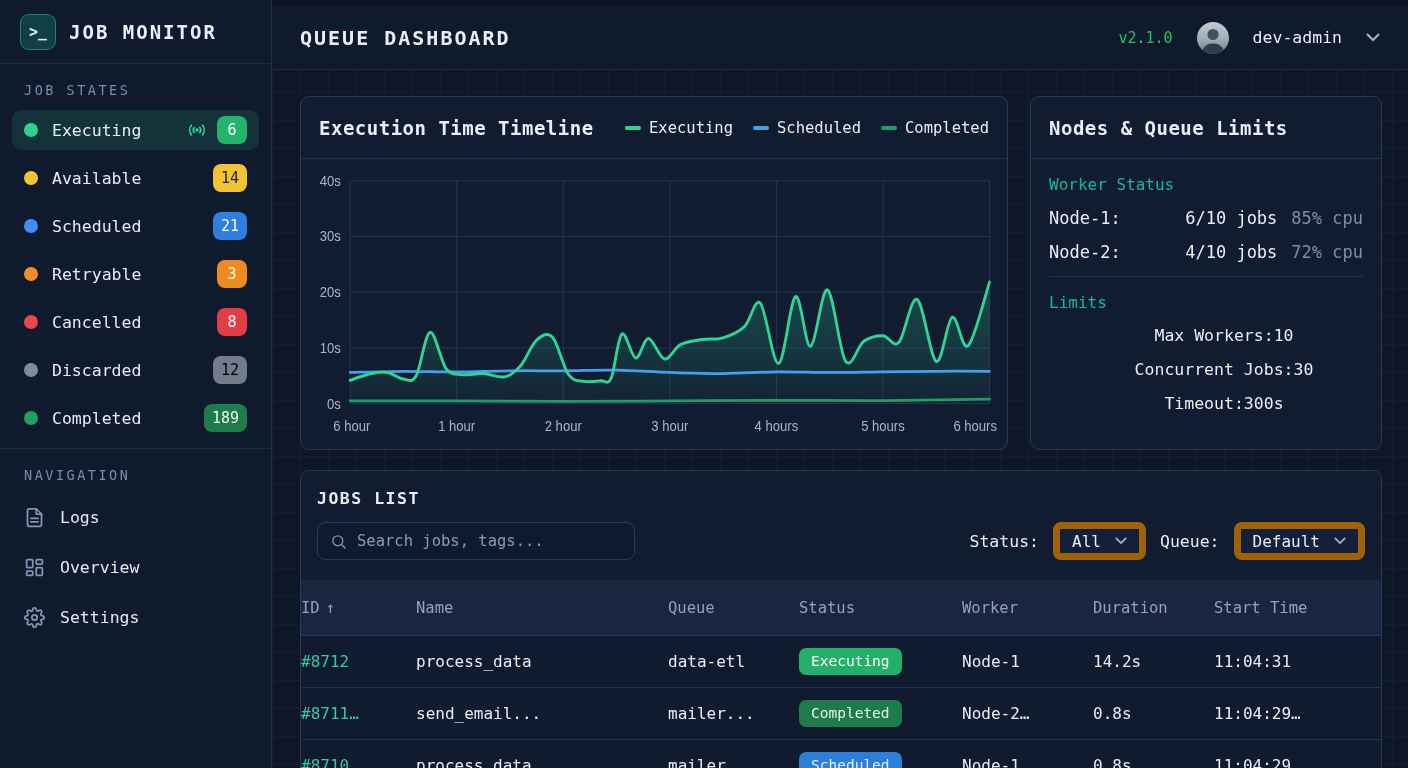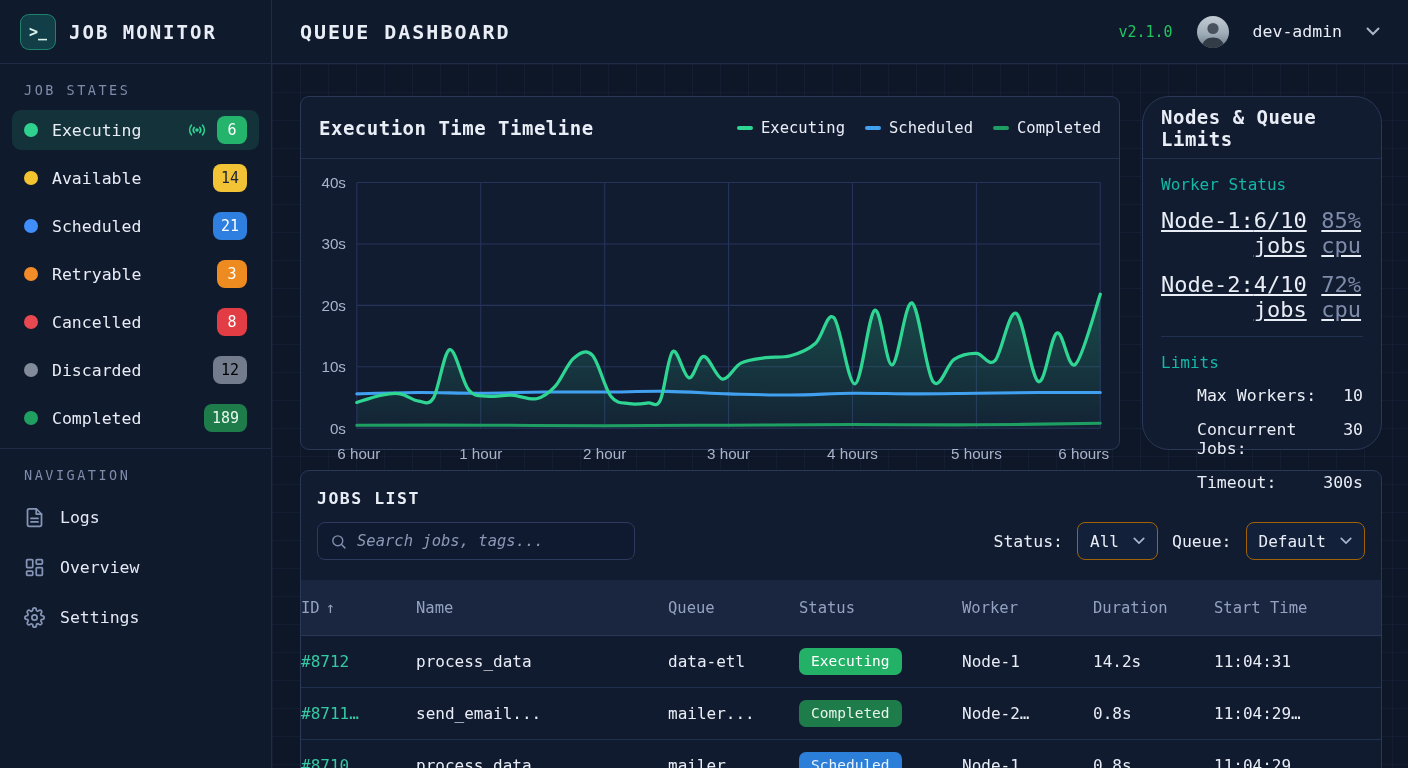--- a/index.html
+++ b/index.html
@@ -4,21 +4,21 @@
 <style>
   * { margin:0; padding:0; box-sizing:border-box; }
   html,body { width:1408px; height:768px; overflow:hidden; }
   body {
     background:#0c1422; color:#e9edf5;
     font-family:"DejaVu Sans Mono", monospace;
   }
   
   .sidebar { position:absolute; left:0; top:0; width:272px; height:768px;
     background:#101a2d; border-right:1px solid #1f2b47; z-index:2; }
-  .topbar { position:absolute; left:272px; top:0; width:1136px; height:64px;
+  .topbar { position:absolute; left:272px; top:6px; width:1136px; height:64px;
     background:#101a2d; border-bottom:1px solid #1f2b47;
     display:flex; align-items:center; padding:0 28px; z-index:2; }
   .main { position:absolute; left:272px; top:64px; width:1136px; height:704px;
     padding:32px 26px 0 28px; overflow:hidden;
     background-color:#0e1728;
     background-image:
       linear-gradient(rgba(62,88,142,0.10) 1px, transparent 1px),
       linear-gradient(90deg, rgba(62,88,142,0.10) 1px, transparent 1px);
     background-size:28px 28px; }
   
@@ -63,43 +63,43 @@
   .card-title { font-size:19px; font-weight:bold; letter-spacing:0.5px; }
   .legend { margin-left:auto; display:flex; gap:20px; align-items:center; }
   .legend-item { display:flex; align-items:center; gap:8px; cursor:pointer; }
   .legend-dash { width:16px; height:4px; border-radius:2px; }
   .legend-label { font-size:15.5px; }
   .chart-body { flex:1; padding:4px 10px 0 8px; }
   .chart-body svg { width:100%; height:100%; display:block; }
   .grid-line { stroke:#26335a; stroke-width:1; }
   .tick { fill:#a9b4cc; font-family:"Liberation Sans", sans-serif; font-size:14px; }
   
-  .nodes-card { width:240px; height:354px; flex:none;border-radius:27px; }
+  .nodes-card { width:352px; height:354px; flex:none; }
   .nodes-body { padding:16px 18px; }
   .muted-label { color:#14b8a6; font-size:16px; margin-bottom:14px; }
-  .worker-row { display:flex; align-items:flex-start; font-size:22px; margin-bottom:14px;text-decoration:underline; }
+  .worker-row { display:flex; align-items:center; font-size:17px; margin-bottom:14px; }
   .worker-name { flex:none; }
   .worker-jobs { margin-left:auto; }
   .worker-cpu { color:#7e8caa; margin-left:14px; }
   .nodes-divider { border-top:1px solid #223050; margin:6px 0 16px 0; }
-  .limit-row { display:flex; justify-content:space-between; font-size:16.5px; margin-bottom:15px;padding-left:36px; }
+  .limit-row { display:flex; justify-content:center; font-size:16.5px; margin-bottom:15px;padding-left:36px; }
   
   .jobs-card { margin-top:20px; height:400px; overflow:hidden; }
   .jobs-head { padding:18px 16px 0 16px; }
   .jobs-title { font-size:16.5px; font-weight:bold; letter-spacing:1.5px; }
   .jobs-controls { display:flex; align-items:center; margin-top:14px; padding-bottom:20px; }
   .search-box { width:318px; height:38px; border:1px solid #2c3a5e; border-radius:8px;
     background:#0f1a30; display:flex; align-items:center; gap:10px; padding:0 12px; }
   .search-box svg { color:#7f8dab; flex:none; }
   .search-box input { background:transparent; border:none; outline:none; color:#e9edf5;
-    font-family:inherit; font-size:15.5px; width:100%;font-style:italic; }
+    font-family:inherit; font-size:15.5px; width:100%; }
   .search-box input::placeholder { color:#8c99b5; }
   .filters { margin-left:auto; display:flex; align-items:center; gap:14px; }
   .filter-label { font-size:16.5px; }
-  .select { height:38px; border:1px solid #a16207; border-radius:8px; background:#13203a;
+  .select { height:38px; border:7px solid #a16207; border-radius:8px; background:#13203a;
     display:flex; align-items:center; gap:14px; padding:0 12px; cursor:pointer; font-size:16px; }
   .table { width:100%; }
   .t-row { display:grid; grid-template-columns:115px 252px 131px 163px 131px 121px 1fr; align-items:center; }
   .t-header { background:#1a2540; height:56px; color:#93a2c0; font-size:15.5px;
     border-bottom:1px solid #2a3756; }
   .t-cell { white-space:nowrap; overflow:hidden; }
   .t-body-row { height:52px; border-bottom:1px solid #223050; font-size:16px; cursor:pointer; background:#111b30; }
   .job-id { color:#35c9a2; }
   .pill { display:inline-block; padding:5px 12px 6px 12px; border-radius:7px; font-size:14.5px; }
   .sort-arrow { margin-left:6px; }

